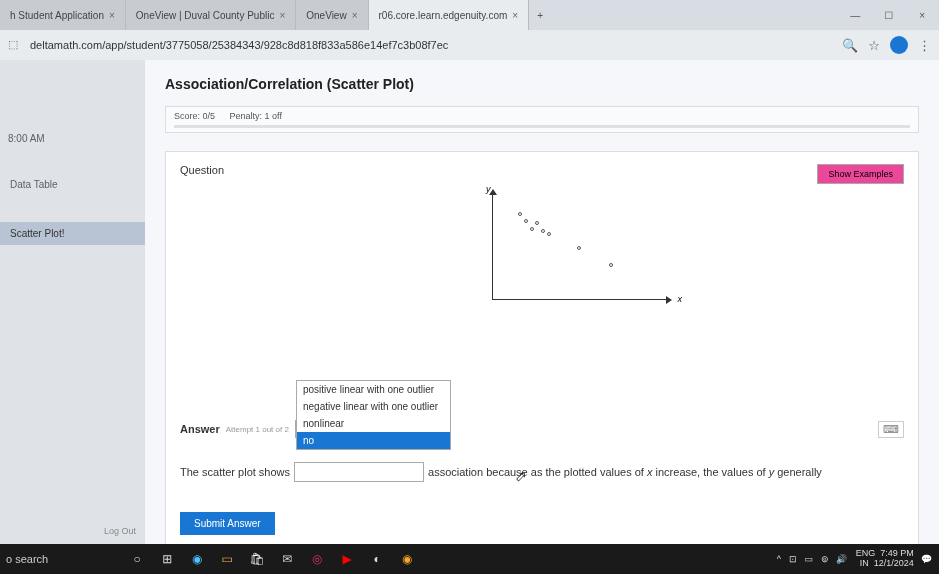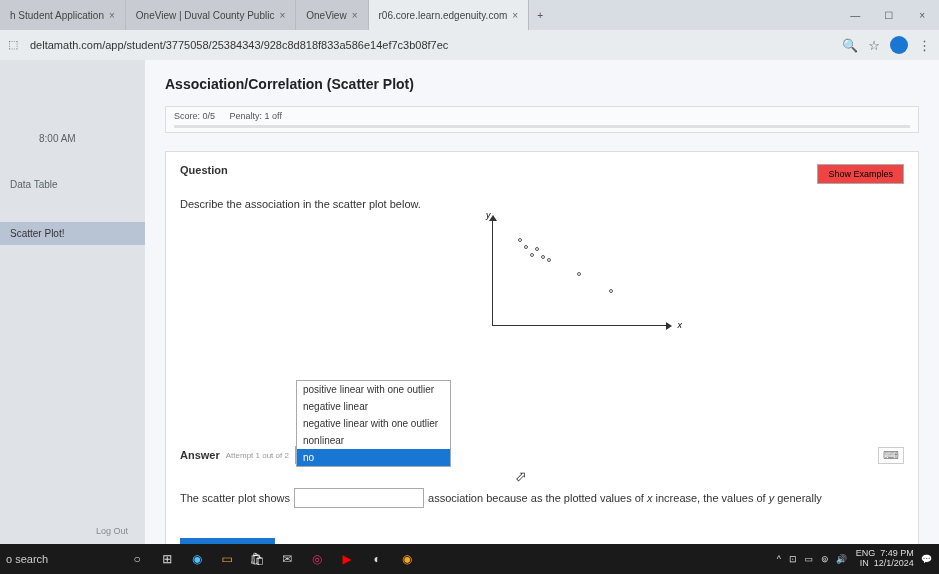--- a/index.html
+++ b/index.html
@@ -18,35 +18,35 @@
     .url-bar { height: 30px; background: #e8ecef; display: flex; align-items: center; padding: 0 8px; gap: 8px; }
     .url-icon { width:14px; height:14px; color:#555; font-size:11px; }
     .url-input { flex:1; font-size:11px; color:#333; background:transparent; border:none; }
     .url-right { display:flex; gap:10px; align-items:center; color:#555; font-size:13px; }
     .avatar { width:18px; height:18px; border-radius:50%; background:#1976d2; }
     
     
     .content-area { height: 484px; background: #e4e7eb; display:flex; position:relative; }
     
     .left-sidebar { width: 145px; background: #dfe3e8; padding-top: 70px; font-size:10px; color:#5a6268; }
-    .time-label { padding: 3px 8px; margin-left: 31px; }
+    .time-label { padding: 3px 8px; }
     .nav-item { padding: 6px 10px; font-size:10px; color:#5a6268; margin-top:26px; }
     .nav-item.active { background: #b8c4d4; color:#333; }
-    .logout { position:absolute; bottom:8px; left:96px; font-size:9px; color:#888; }
+    .logout { position:absolute; bottom:8px; left:104px; font-size:9px; color:#888; }
     
     .main-panel { flex:1; background:#f5f7fa; padding: 10px 20px 12px 20px; position:relative; }
     .page-title { font-size:14px; font-weight:bold; color:#222; padding:6px 0; }
     .score-bar { margin-top:8px; padding:4px 8px; font-size:9px; color:#555; border:1px solid #ddd; background:#fafbfc; }
     .score-bar span { margin-right: 12px; }
     .progress { height:3px; background:#e0e0e0; margin-top:4px; }
     
     .question-section { margin-top:18px; border:1px solid #ddd; background:#fff; padding: 12px 14px; position:relative; }
     .question-header { display:flex; justify-content:space-between; align-items:flex-start; }
-    .question-label { font-size:11px; font-weight:bold; color:#333; }
-    .examples-btn { border:1px solid #aaa; padding:4px 10px; font-size:9px; background:#ef4444; }
+    .question-label { font-size:11px; font-weight:normal; color:#333; }
+    .examples-btn { border:1px solid #aaa; padding:4px 10px; font-size:9px; background:#ec4899; }
     .question-text { margin-top:14px; font-size:11px; color:#333; }
     
     .scatter-area { margin:10px auto 0; width:260px; height:120px; position:relative; }
     .y-axis { position:absolute; left:80px; top:0; bottom:15px; width:1px; background:#333; }
     .y-axis::before { content:''; position:absolute; top:-5px; left:-3px; border-left:4px solid transparent; border-right:4px solid transparent; border-bottom:6px solid #333; }
     .y-label { position:absolute; left:74px; top:-10px; font-size:9px; font-style:italic; }
     .x-axis { position:absolute; left:80px; right:5px; top:105px; height:1px; background:#333; }
     .x-axis::after { content:''; position:absolute; right:-5px; top:-3px; border-top:4px solid transparent; border-bottom:4px solid transparent; border-left:6px solid #333; }
     .x-label { position:absolute; right:-10px; top:100px; font-size:9px; font-style:italic; }
     .pt { position:absolute; width:4px; height:4px; border:1px solid #555; border-radius:50%; background:#fff; }
@@ -128,21 +128,20 @@
       <span>Score: 0/5</span>
       <span>Penalty: 1 off</span>
       <div class="progress"></div>
     </div>
 
     <div class="question-section">
       <div class="question-header">
         <div class="question-label">Question</div>
         <button class="examples-btn">Show Examples</button>
       </div>
-      <div class="question-text">Describe the association in the scatter plot below.</div>
       
       <div class="scatter-area">
         <div class="y-axis"></div>
         <div class="y-label">y</div>
         <div class="x-axis"></div>
         <div class="x-label">x</div>
         <div id="scatter-points">
             <div class="pt" style="left: 105.5px; top: 18.3333px;"></div>
             <div class="pt" style="left: 111.875px; top: 25px;"></div>
             <div class="pt" style="left: 122.5px; top: 27.2222px;"></div>
@@ -166,21 +165,20 @@
         <div class="sentence-input"></div>
         <span>association because as the plotted values of <i>x</i> increase, the values of <i>y</i> generally</span>
       </div>
       
       <button class="submit-btn">Submit Answer</button>
     </div>
   </div>
 
   <div class="dropdown-open">
     <div class="dd-option">positive linear with one outlier</div>
-    <div class="dd-option">negative linear</div>
     <div class="dd-option">negative linear with one outlier</div>
     <div class="dd-option">nonlinear</div>
     <div class="dd-option selected">no</div>
   </div>
 
   <div class="logout">Log Out</div>
   <div class="cursor">⬀</div>
 </div>
 
 <div class="taskbar">

